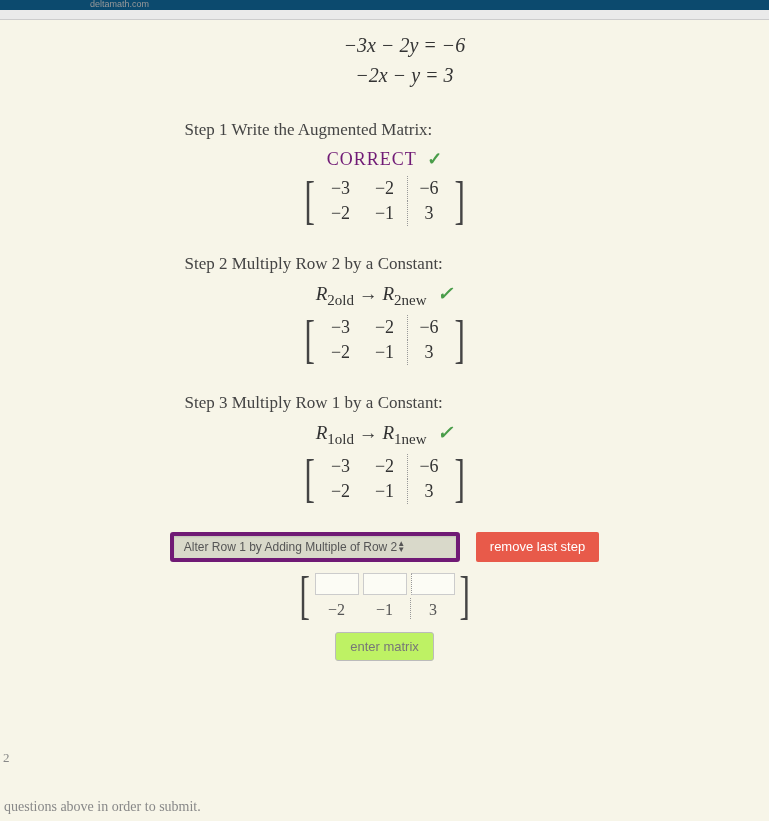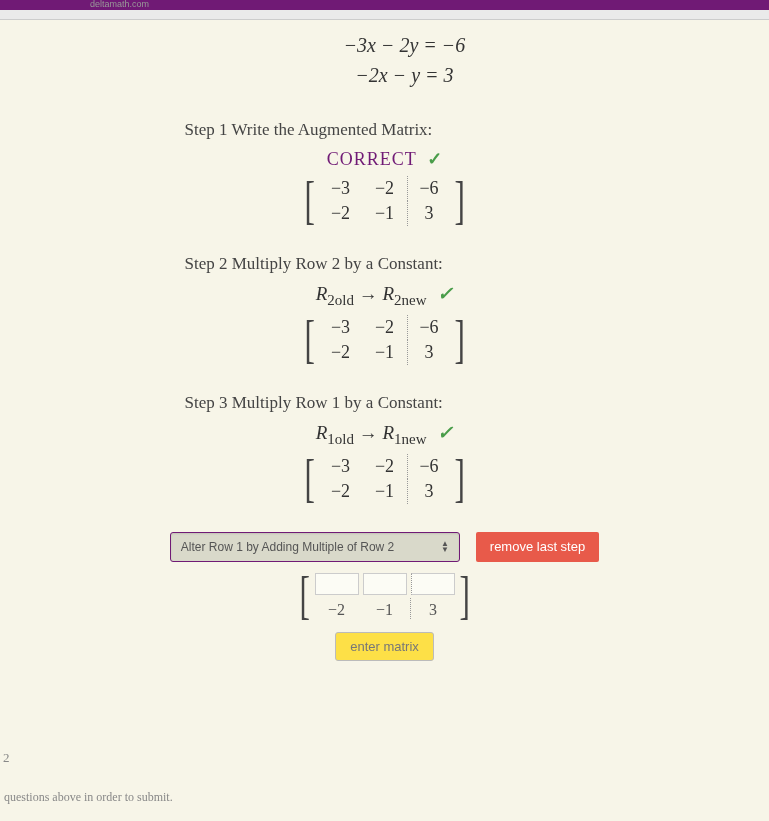--- a/index.html
+++ b/index.html
@@ -6,21 +6,21 @@
   body {
     font-family: Georgia, 'Times New Roman', serif;
     background: #f7f5e8;
     color: #333;
     width: 769px;
     height: 821px;
     overflow: hidden;
     position: relative;
   }
   .topbar {
-    background: #701a75;
+    background: #0c4a6e;
     height: 10px;
     width: 100%;
     color: #999;
     font-size: 9px;
     padding-left: 90px;
     font-family: Arial, sans-serif;
     line-height: 8px;
     overflow: hidden;
   }
   .browser-chrome {
@@ -103,27 +103,27 @@
     border-left: 1.5px dotted #999;
   }
   .controls-row {
     display: flex;
     justify-content: center;
     gap: 16px;
     margin: 8px 0 10px 0;
   }
   .dropdown {
     background: #d9d9ca;
-    border: 1px solid #701a75;
+    border: 4px solid #701a75;
     border-radius: 3px;
     height: 30px;
     width: 290px;
     display: flex;
     align-items: center;
-    justify-content: space-between;
+    justify-content: flex-start;
     padding: 0 10px;
     font-size: 12px;
     color: #555;
     font-family: Arial, sans-serif;
     box-shadow: inset 0 1px 2px rgba(0,0,0,0.1);
   }
   .dd-arrows {
     display: flex;
     flex-direction: column;
     font-size: 8px;
@@ -163,34 +163,34 @@
   }
   .input-grid .val {
     padding-top: 3px;
   }
   .input-grid .aug2 {
     border-left: 1.5px dotted #999;
   }
   .enter-btn {
     display: block;
     margin: 0 auto;
-    background: #fde047;
+    background: #bef264;
     border: 1px solid #bbb;
     border-radius: 3px;
     padding: 6px 14px;
     font-size: 13px;
     color: #777;
     font-family: Arial, sans-serif;
     cursor: pointer;
   }
   .footer-frag {
     position: absolute;
-    bottom: 14px;
+    bottom: 4px;
     left: 0;
-    font-size: 12px;
+    font-size: 14px;
     color: #888;
     padding: 0 0 2px 4px;
     font-family: Georgia, serif;
   }
   .side-num {
     position: absolute;
     left: 3px;
     bottom: 55px;
     font-size: 13px;
     color: #888;

